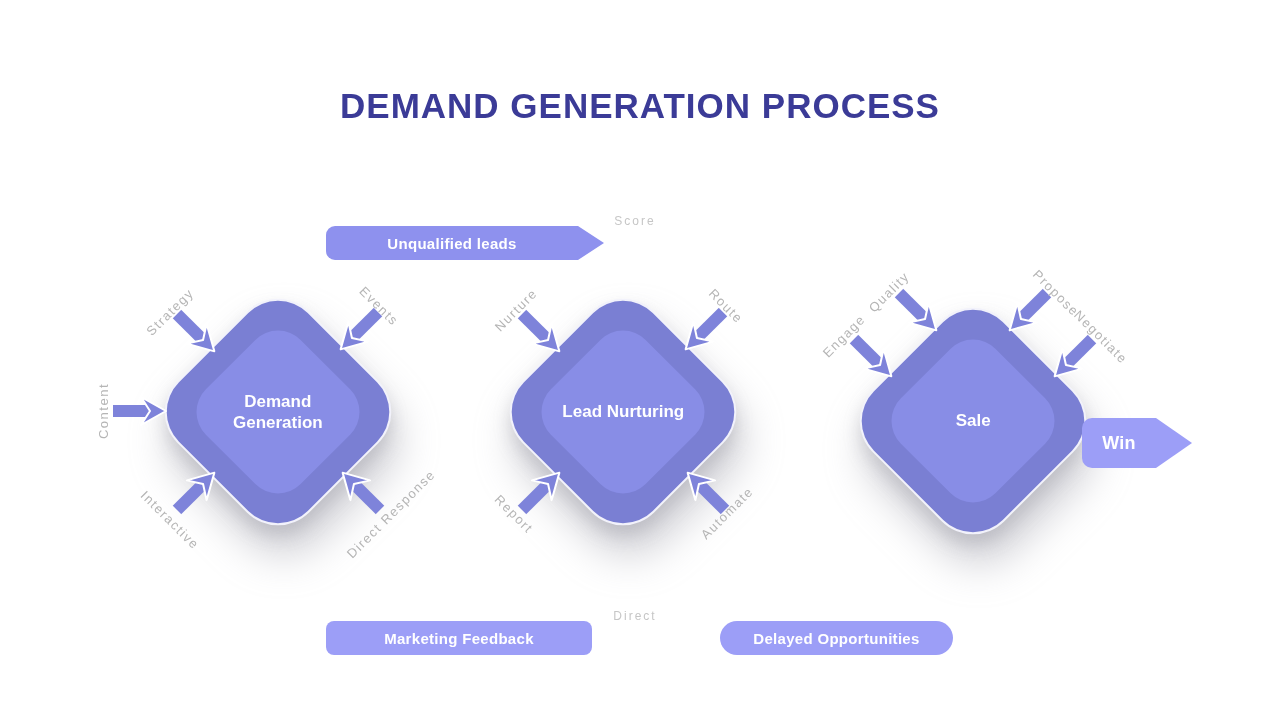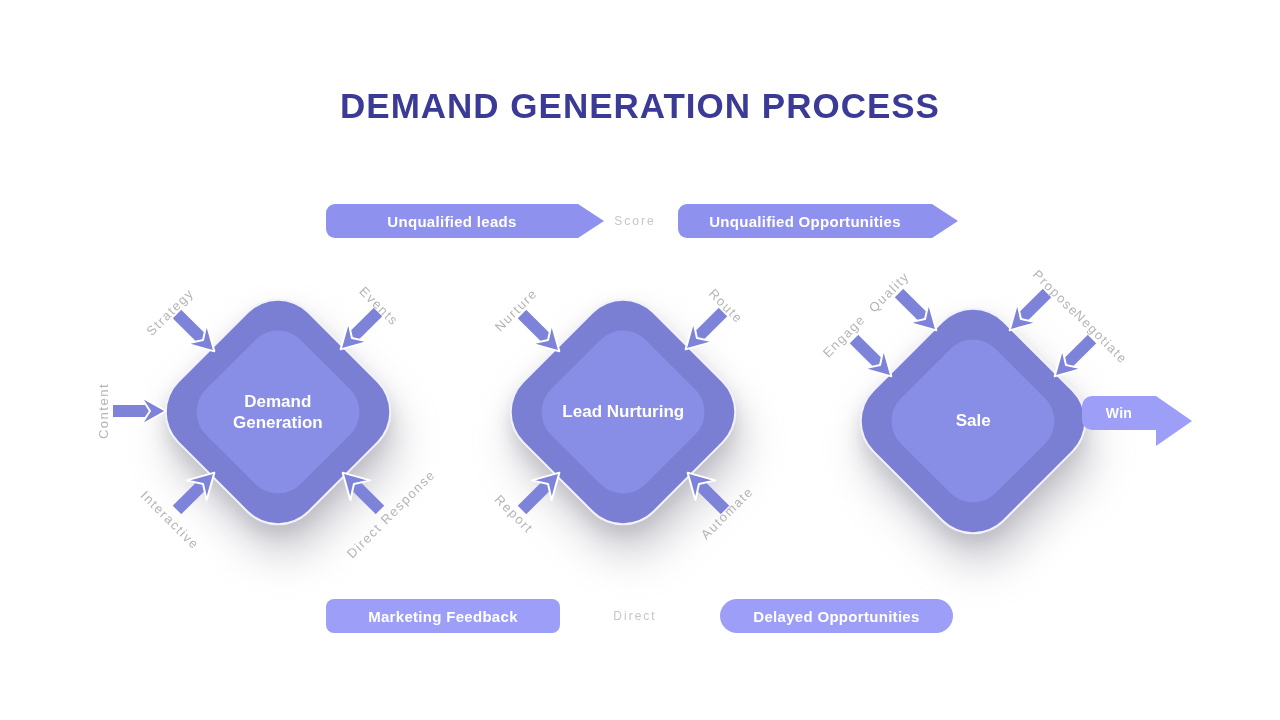--- a/index.html
+++ b/index.html
@@ -7,32 +7,32 @@
     position:relative;width:1280px;height:720px;background:#ffffff;overflow:hidden;
     font-family:"Liberation Sans",sans-serif;
   }
   .page-title{
     position:absolute;left:0;right:0;top:86px;margin:0;text-align:center;
     font-size:35px;font-weight:700;letter-spacing:1px;color:var(--title,#3b3b97);
   }
   
   .ribbon{
     position:absolute;height:34px;display:flex;align-items:center;justify-content:center;
-    color:#fff;font-weight:700;font-size:15px;letter-spacing:.3px;
+    color:#fff;font-weight:700;font-size:15px;letter-spacing:.3px;margin-top:22px;
   }
   .ribbon.arrow-right{background:var(--ribbon-top,#8e91ee);border-radius:9px 0 0 9px;}
   .ribbon.arrow-right .tip{
     position:absolute;left:100%;top:0;width:0;height:0;
     border-top:17px solid transparent;border-bottom:17px solid transparent;
     border-left:26px solid var(--ribbon-top,#8e91ee);
   }
   .ribbon.flat{background:var(--ribbon-bottom,#9c9ef7);border-radius:8px;}
   .ribbon.win{
     background:var(--ribbon-bottom,#9c9ef7);border-radius:10px 0 0 10px;
-    height:34px;font-size:14px;
+    height:50px;font-size:18px;
   }
   .ribbon.win .tip{
     position:absolute;left:100%;top:0;width:0;height:0;
     border-top:25px solid transparent;border-bottom:25px solid transparent;
     border-left:36px solid var(--ribbon-bottom,#9c9ef7);
   }
   .connector{
     position:absolute;width:90px;text-align:center;color:#c6c6c6;
     font-size:12px;letter-spacing:2px;
   }
@@ -70,26 +70,22 @@
 
 <div class="canvas">
 
   <h1 class="page-title">DEMAND GENERATION PROCESS</h1>
 
   <div class="ribbon arrow-right" style="left:326px;top:204px;width:252px;">
     <span>Unqualified leads</span>
     <i class="tip"></i>
   </div>
   <div class="connector" style="left:590px;top:214px;">Score</div>
-  <div class="ribbon arrow-right" style="left:678px;top:204px;width:254px;">
-    <span>Unqualified Opportunities</span>
-    <i class="tip"></i>
-  </div>
-
-  <div class="ribbon flat" style="left:326px;top:599px;width:234px;align-items:center;">
+
+  <div class="ribbon flat" style="left:326px;top:599px;width:266px;align-items:center;">
     <span>Marketing Feedback</span>
   </div>
   <div class="connector" style="left:590px;top:609px;">Direct</div>
   <div class="ribbon flat" style="left:720px;top:599px;width:233px;border-radius:17px;">
     <span>Delayed Opportunities</span>
   </div>
 
   <div class="stage" style="left:185px;top:319px;">
     <div class="outer">
       <div class="inner">

